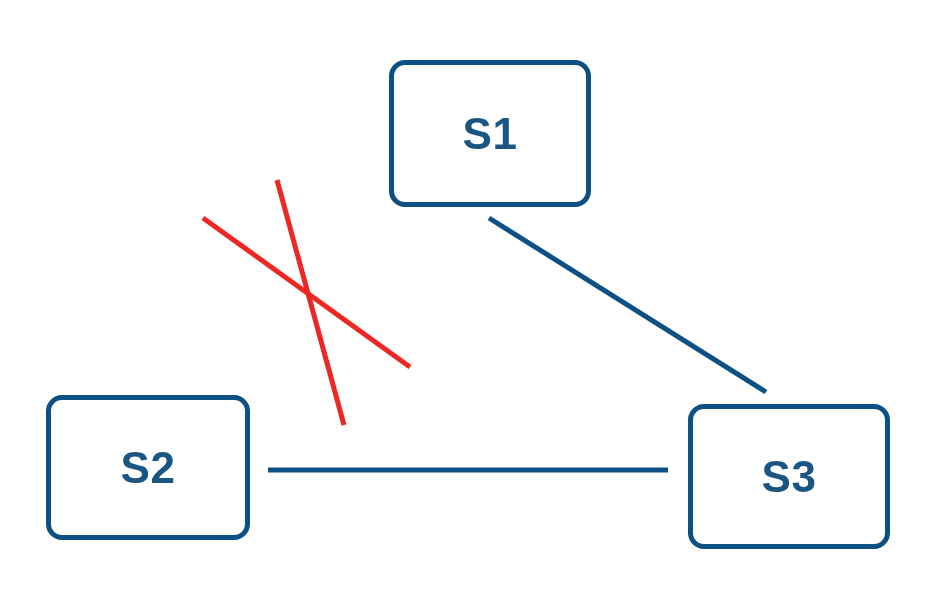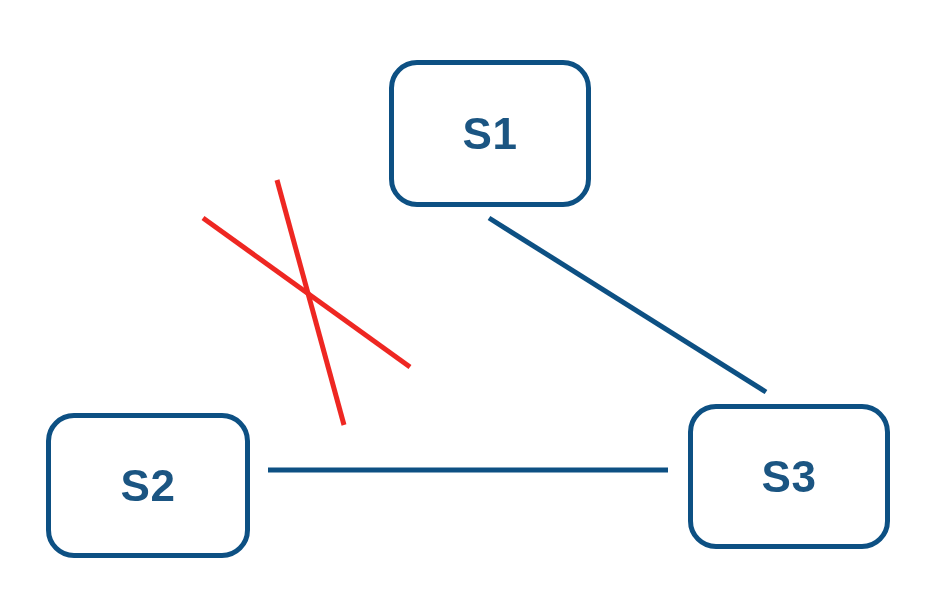--- a/index.html
+++ b/index.html
@@ -22,21 +22,21 @@
     left: 0;
     top: 0;
     width: 940px;
     height: 616px;
   }
   .node {
     position: absolute;
     box-sizing: border-box;
     background: #ffffff;
     border: 5px solid #0d5083;
-    border-radius: 28px;
+    border-radius: 16px;
     display: flex;
     align-items: center;
     justify-content: center;
     z-index: 3;
   }
   .node-label {
     font-family: "Liberation Sans", sans-serif;
     font-size: 44px;
     font-weight: bold;
     color: #1b5582;
@@ -59,21 +59,21 @@
     <g>
       <line x1="203" y1="218" x2="410" y2="367" stroke="#ee2722" stroke-width="5" stroke-linecap="butt"></line>
       <line x1="277" y1="180" x2="344" y2="425" stroke="#ee2722" stroke-width="5" stroke-linecap="butt"></line>
     </g>
   </svg>
 
   <div class="node" style="left:389px; top:60px; width:202px; height:147px;">
     <span class="node-label">S1</span>
   </div>
 
-  <div class="node" style="left:46px; top:413px; width:204px; height:145px;text-align:center;">
+  <div class="node" style="left:46px; top:395px; width:204px; height:145px;text-align:center;">
     <span class="node-label">S2</span>
   </div>
 
   <div class="node" style="left:688px; top:395px; width:202px; height:145px;margin-top:9px;">
     <span class="node-label">S3</span>
   </div>
 
 </div>
 
 </body></html>

